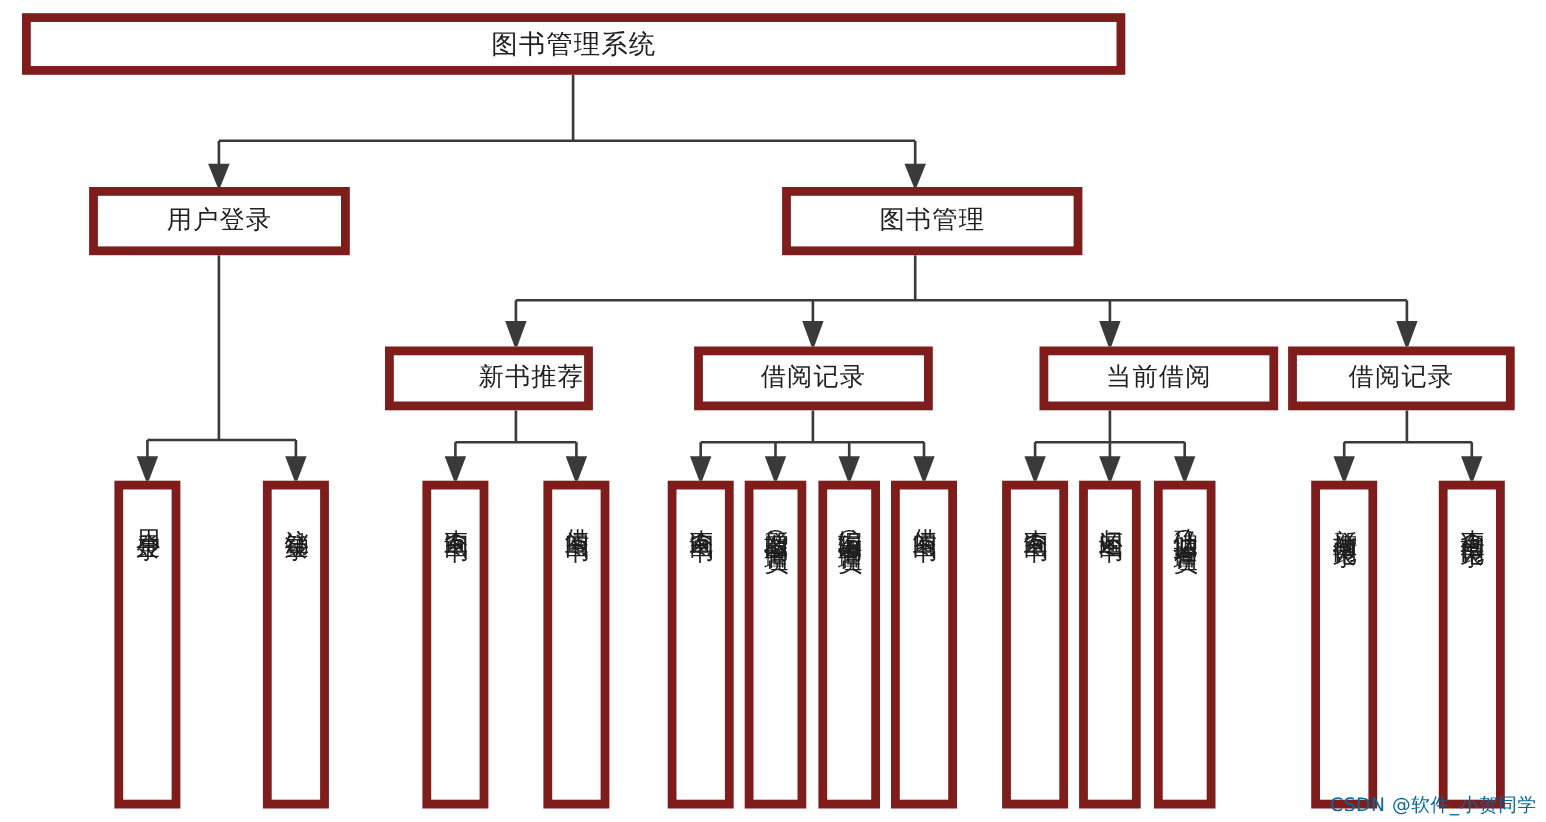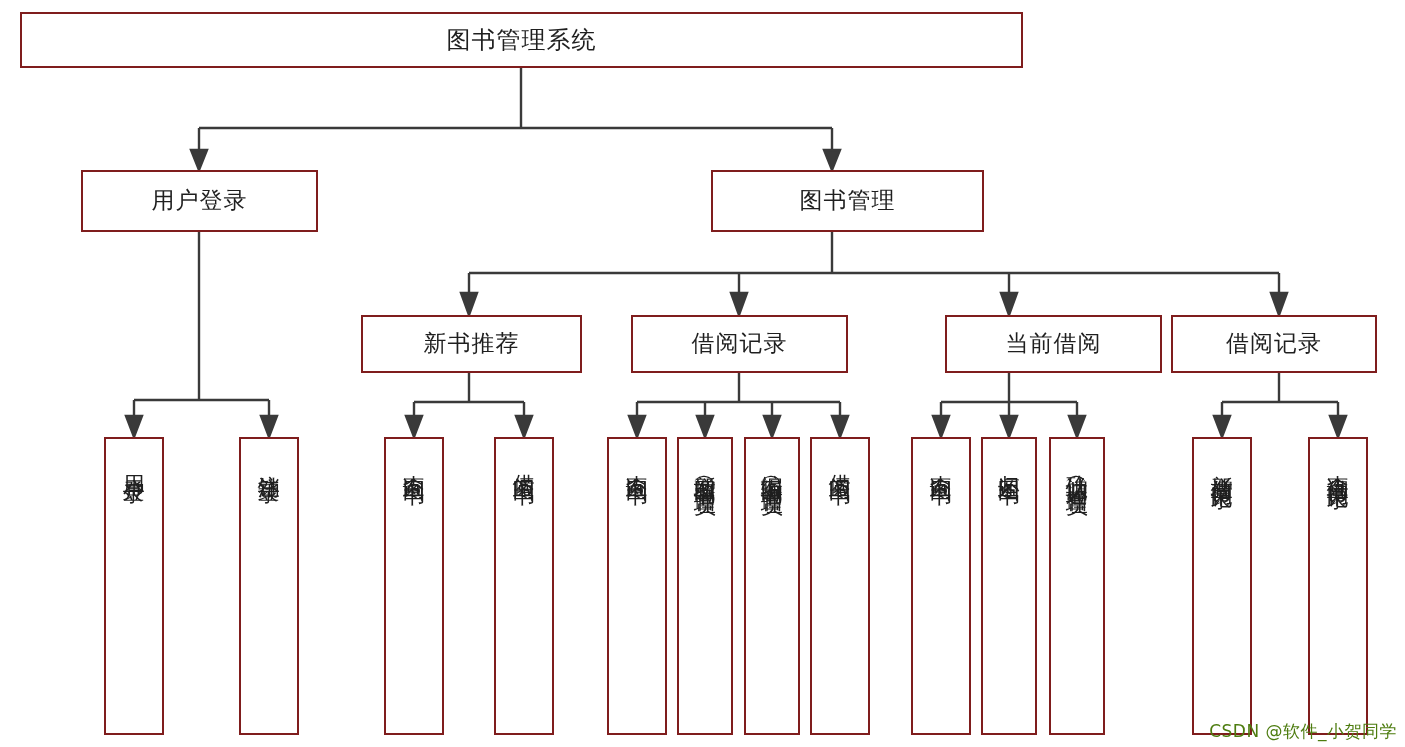--- a/index.html
+++ b/index.html
@@ -21,21 +21,21 @@
     left:0; top:0;
     width:1405px;
     height:747px;
     pointer-events:none;
   }
   
   .node{
     position:absolute;
     box-sizing:border-box;
     background:#ffffff;
-    border:2px solid #7f1d1d;
+    border:8px solid #7f1d1d;
     display:flex;
     align-items:center;
     justify-content:center;
     z-index:2;
   }
   .node .node-label{
     display:block;
     text-align:center;
     color:#1f1f1f;
     white-space:nowrap;
@@ -61,21 +61,21 @@
     letter-spacing:3px;
     white-space:normal;
     max-height:280px;
   }
   
   #watermark{
     position:absolute;
     right:8px;
     bottom:4px;
     font-size:17px;
-    color:#4d7c0f;
+    color:#0369a1;
     letter-spacing:.5px;
     z-index:3;
     white-space:nowrap;
     font-family:"DejaVu Sans","Liberation Sans",sans-serif;
   }
 </style>
 </head>
 <body>
 
 <div id="diagram-root">
@@ -157,21 +157,21 @@
   </div>
 
   <div class="node horiz" style="left:81px; top:170px; width:237px; height:62px;">
     <span class="node-label">用户登录</span>
   </div>
 
   <div class="node horiz" style="left:711px; top:170px; width:273px; height:62px;">
     <span class="node-label">图书管理</span>
   </div>
 
-  <div class="node horiz" style="left:361px; top:315px; width:221px; height:58px;">
+  <div class="node horiz" style="left:350px; top:315px; width:189px; height:58px;justify-content:flex-end;">
     <span class="node-label">新书推荐</span>
   </div>
 
   <div class="node horiz" style="left:631px; top:315px; width:217px; height:58px;">
     <span class="node-label">借阅记录</span>
   </div>
 
   <div class="node horiz" style="left:901px; top:315px; width:217px; height:58px;margin-left:44px;">
     <span class="node-label">当前借阅</span>
   </div>

